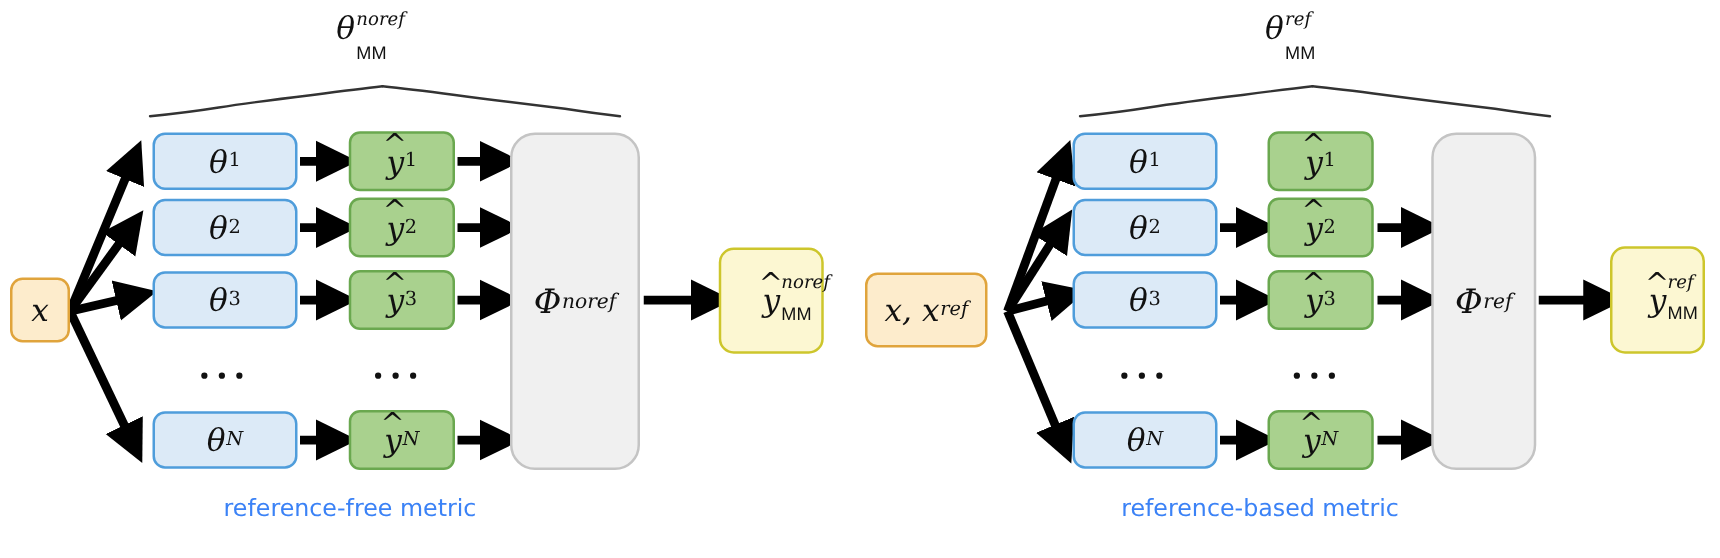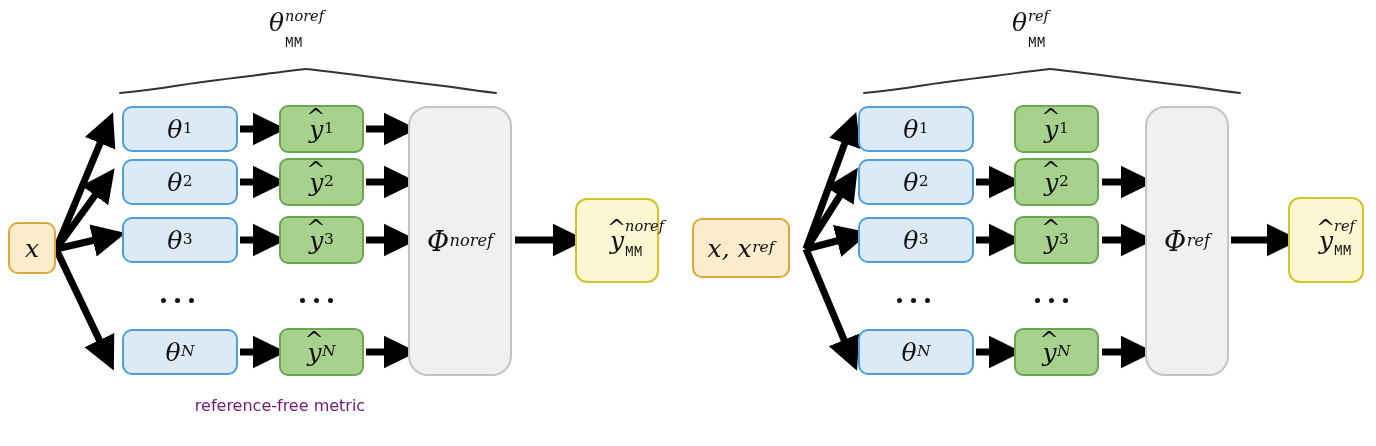--- a/index.html
+++ b/index.html
@@ -109,21 +109,21 @@
     white-space: nowrap;
     font-family: "DejaVu Serif", serif;
   }
   .stack .s-sub {
     position: absolute;
     left: 1px;
     top: 0.30em;
     font-size: 0.58em;
     font-style: normal;
     white-space: nowrap;
-    font-family: Liberation Mono, monospace;
+    font-family: Liberation Sans, sans-serif;
   }
   .hat {
     position: relative;
     display: inline-block;
   }
   .hat > .hat-mark {
     position: absolute;
     left: 50%;
     transform: translateX(-52%);
     top: -0.52em;
@@ -146,22 +146,22 @@
     height: 5px;
     border-radius: 50%;
     background: #111111;
   }
 
   
   .caption {
     position: absolute;
     text-align: center;
     font-family: "DejaVu Sans", sans-serif;
-    font-size: 16px;
-    color: #701a75;
+    font-size: 19px;
+    color: #3b82f6;
     white-space: nowrap;
   }
 
   
   .brace-label {
     position: absolute;
     font-family: "DejaVu Serif", serif;
     font-size: 25px;
     color: #111111;
     white-space: nowrap;
@@ -389,15 +389,16 @@
     </div>
 
     <div class="node node-output" style="left:600px; top:197px; width:76px; height:86px;">
       <span class="hat"><span class="hat-mark">^</span><span class="m">y</span></span>
         <span class="stack">
           <span class="s-sup">ref</span>
           <span class="s-sub">MM</span>
         </span>
     </div>
 
+    <div class="caption" style="left:30px; top:396px; width:580px;">reference-based metric</div>
   </div>
 
 </div>
 
 </body></html>

